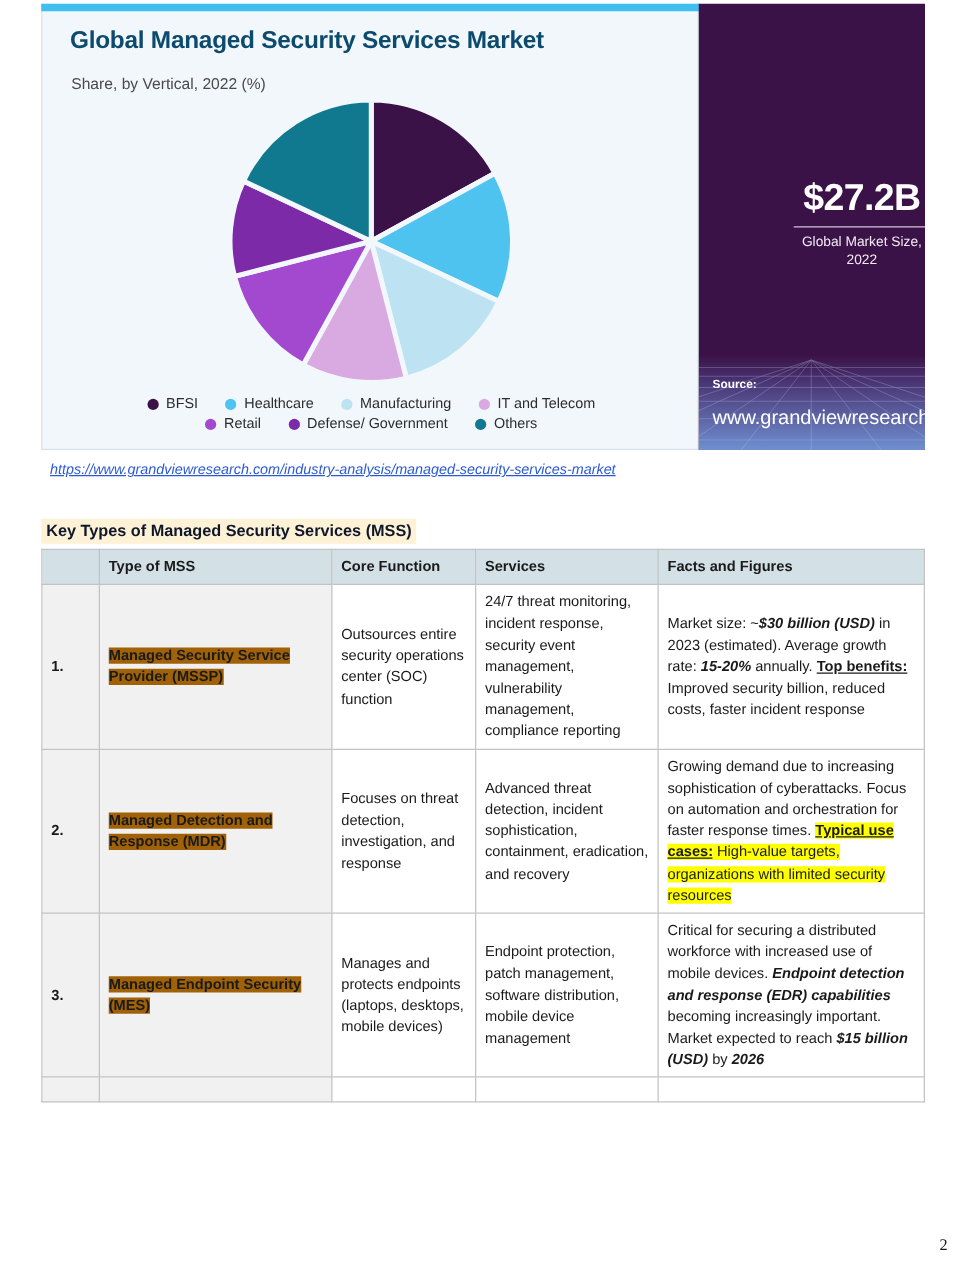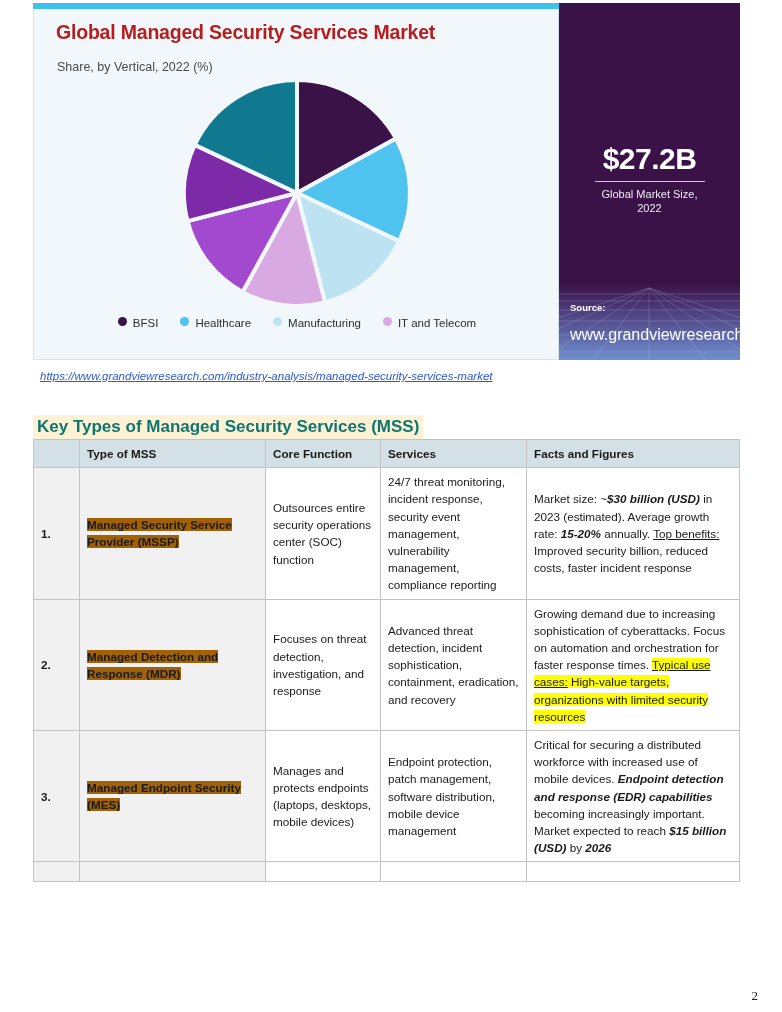--- a/index.html
+++ b/index.html
@@ -24,40 +24,40 @@
     border-top:none;
     box-sizing:border-box;
     position:relative;
   }
   #chart-topbar{
     position:absolute;left:-1px;top:0;width:527px;height:6px;
     background:#3fbfef;
   }
   #chart-title{
     position:absolute;left:22px;top:18px;
-    font-size:19.5px;font-weight:bold;color:#b91c1c;
+    font-size:19.5px;font-weight:bold;color:#0c4a6e;
     letter-spacing:-0.2px;
     white-space:nowrap;
   }
   #chart-subtitle{
     position:absolute;left:23px;top:57px;
     font-size:12.5px;color:#4a4a4a;
     white-space:nowrap;
   }
   #pie-wrap{
     position:absolute;left:0;top:72px;width:526px;height:232px;
   }
   #pie-svg{display:block;margin:0 auto;}
 
   #legend{
     position:absolute;left:0;top:314px;width:526px;
     display:flex;flex-direction:column;align-items:center;gap:4px;
   }
   .legend-row{display:flex;align-items:center;}
-  .legend-item{display:flex;margin:0 11px;}
+  .legend-item{display:flex;align-items:center;margin:0 11px;}
   .legend-dot{
     width:9px;height:9px;border-radius:50%;margin-right:6px;flex:none;
   }
   .legend-label{font-size:11.5px;color:#2c2c2c;white-space:nowrap;}
 
   
   #brand-panel{
     width:181px;height:357px;
     background:#3b1247;
     position:relative;
@@ -67,21 +67,21 @@
   #logo-block{
     position:absolute;left:0;top:22px;width:181px;
     display:flex;flex-direction:column;align-items:center;
   }
   #logo-mark{display:block;}
   #logo-text{
     margin-top:6px;font-size:8.3px;font-weight:bold;color:#ffffff;
     letter-spacing:1.4px;white-space:nowrap;
   }
   #market-size{
-    position:absolute;left:0;top:140px;width:181px;text-align:center;
+    position:absolute;left:0;top:140px;width:181px;text-align:center;padding-left:40px;
   }
   #market-value{
     font-size:30px;font-weight:bold;color:#ffffff;letter-spacing:-0.5px;
     line-height:1.05;
   }
   #market-rule{
     width:110px;height:1px;background:#cfc2d6;margin:6px auto 5px auto;
   }
   #market-caption{
     font-size:11px;color:#f0ebf3;line-height:1.35;
@@ -100,21 +100,21 @@
     position:absolute;left:40px;top:370px;
     font-size:11.5px;color:#2b59d6;
     font-style:italic;text-decoration:underline;
     white-space:nowrap;cursor:pointer;
   }
 
   
   #section-heading{
     position:absolute;left:33px;top:415px;
     background:#fdf1d6;
-    font-size:17px;font-weight:bold;color:#0f766e;
+    font-size:13px;font-weight:bold;color:#0f172a;
     padding:2px 4px 3px 4px;
     white-space:nowrap;
   }
 
   
   #mss-table{
     position:absolute;left:33px;top:439px;
     width:707px;
     border-collapse:collapse;
     table-layout:fixed;
@@ -150,21 +150,21 @@
   }
   td.cell-type span.typetext{
     background:#a16207;
   }
   td.cell-core, td.cell-serv, td.cell-facts{
     background:#ffffff;vertical-align:middle;
   }
   td.cell-facts{vertical-align:top;}
   .hl{background:#ffff00;}
   .bld{font-weight:bold;font-style:italic;}
-  .bu{font-weight:normal;text-decoration:underline;margin-top:24px;}
+  .bu{font-weight:bold;text-decoration:underline;margin-top:24px;}
   tr.stub td{height:9px;padding:0;}
 
   #page-number{
     position:absolute;right:24px;top:988px;
     font-family:"Liberation Serif", serif;
     font-size:13px;color:#1a1a1a;
   }
 </style>
 </head>
 <body>
@@ -201,20 +201,34 @@
             <span class="legend-dot" style="background: rgb(78, 195, 240);"></span>
             <span class="legend-label">Healthcare</span>
           </div>
           <div class="legend-item">
             <span class="legend-dot" style="background: rgb(189, 227, 242);"></span>
             <span class="legend-label">Manufacturing</span>
           </div>
           <div class="legend-item">
             <span class="legend-dot" style="background: rgb(217, 169, 226);"></span>
             <span class="legend-label">IT and Telecom</span>
+          </div>
+        </div>
+        <div class="legend-row">
+          <div class="legend-item">
+            <span class="legend-dot" style="background: rgb(162, 73, 207);"></span>
+            <span class="legend-label">Retail</span>
+          </div>
+          <div class="legend-item">
+            <span class="legend-dot" style="background: rgb(124, 42, 168);"></span>
+            <span class="legend-label">Defense/ Government</span>
+          </div>
+          <div class="legend-item">
+            <span class="legend-dot" style="background: rgb(16, 121, 143);"></span>
+            <span class="legend-label">Others</span>
           </div>
         </div>
       </div>
   </div>
 
   <div id="brand-panel">
     <svg id="grid-graphic" viewBox="0 0 181 76" preserveAspectRatio="none">
       <defs>
         <linearGradient id="gridGrad" x1="0" y1="0" x2="0" y2="1">
           <stop offset="0%" stop-color="#3b1247"></stop>

